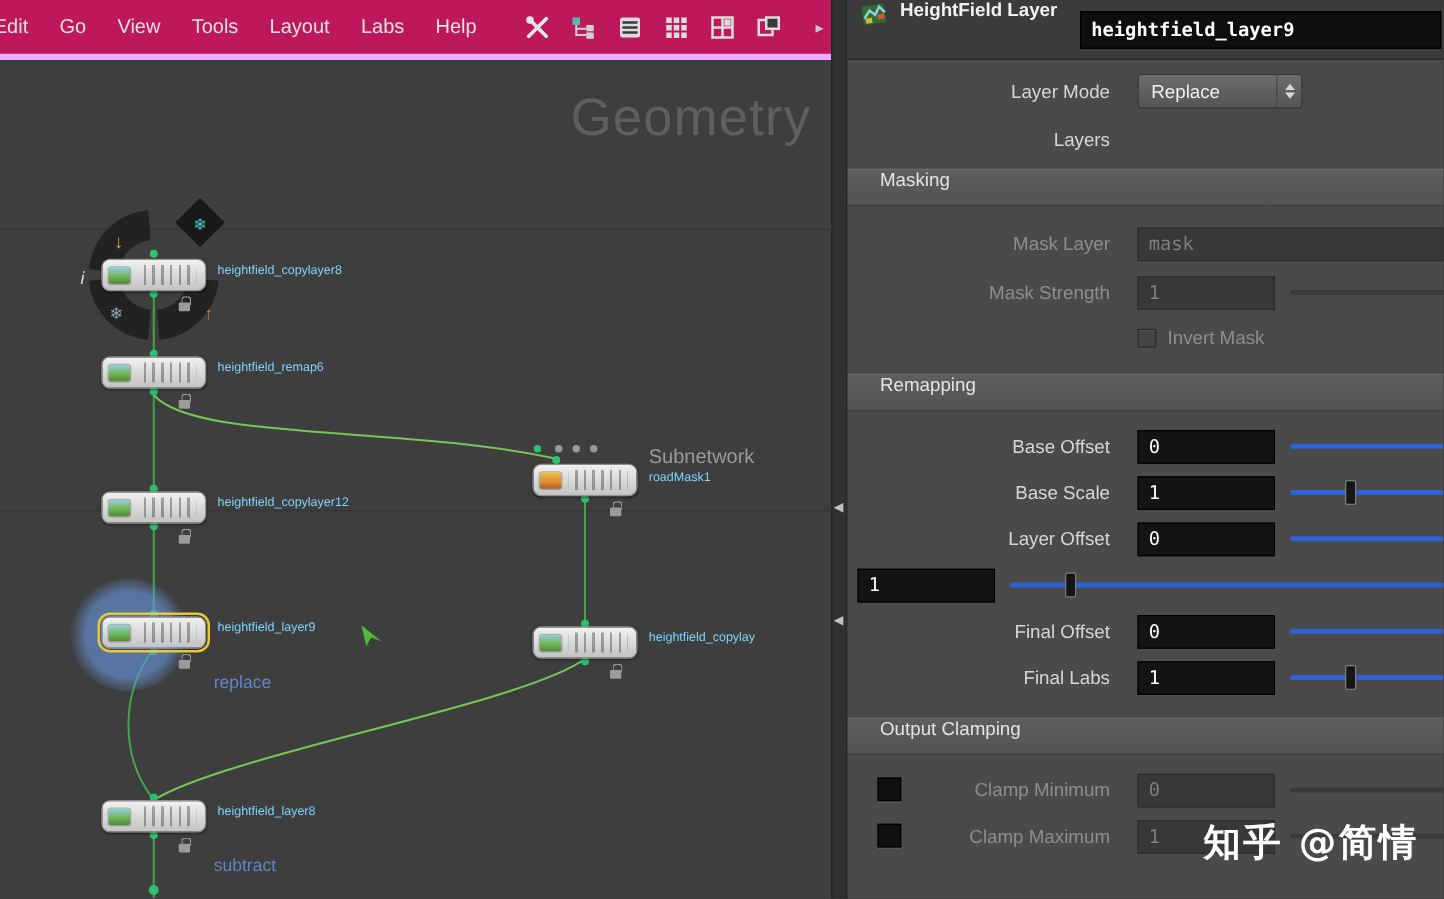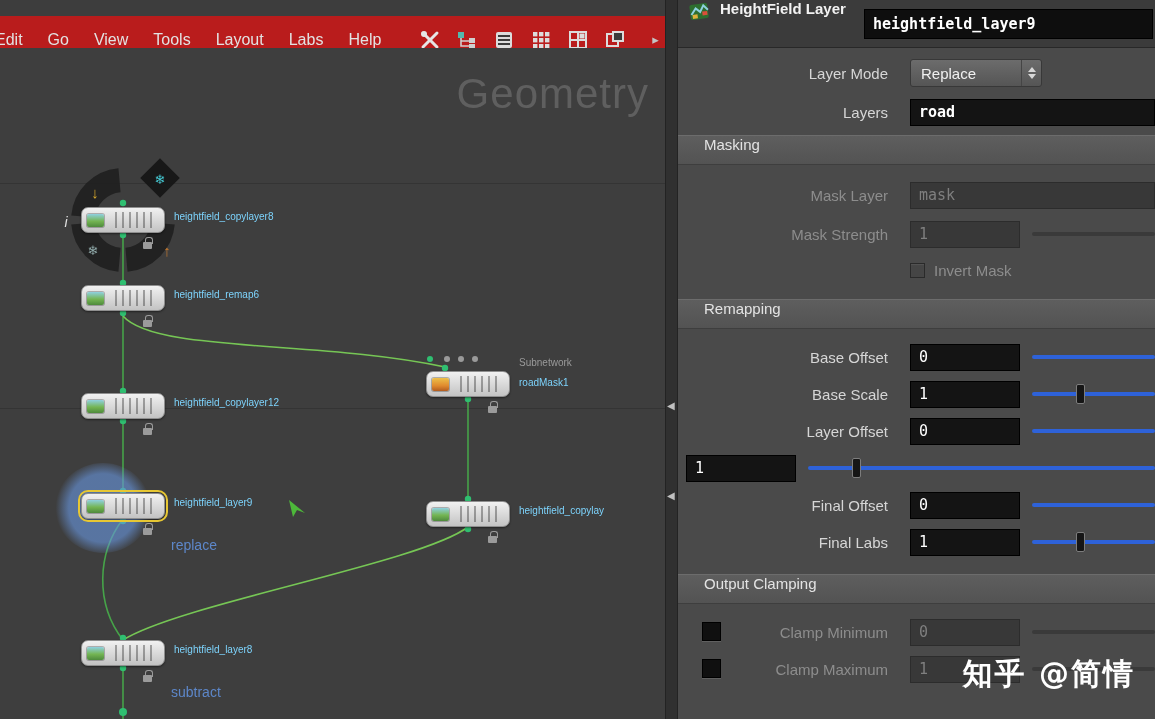--- a/index.html
+++ b/index.html
@@ -1,22 +1,22 @@
 <!DOCTYPE html>
 <html><head>
 <meta charset="utf-8">
 <style>
   *{box-sizing:border-box;margin:0;padding:0}
   html,body{width:1155px;height:719px;overflow:hidden;background:#3d3d3d;
     font-family:"Liberation Sans",sans-serif;-webkit-font-smoothing:antialiased}
   .app{position:relative;width:1155px;height:719px;background:#3d3d3d;overflow:hidden}
 
   
-  .menubar{position:absolute;left:0;top:16px;width:665px;height:48px;background:#b91c1c;
-    border-bottom:1px solid #f0abfc;display:flex;align-items:center;gap:25px;
+  .menubar{position:absolute;left:0;top:0;width:665px;height:48px;background:#be185d;
+    border-bottom:5px solid #f0abfc;display:flex;align-items:center;gap:25px;
     padding:0 8px 0 2px;color:#e2e2e2;font-size:16px}
   .menu-item{cursor:default;white-space:nowrap}
   .menu-item:first-child{margin-left:-7px}
   .toolbar{display:flex;align-items:center;gap:13px;margin-left:12px}
   .ticon{width:24px;height:24px;display:inline-flex;align-items:center;justify-content:center}
   .chevron{margin-left:auto;color:#c4c4c4;font-size:13px}
 
   
   .network{position:absolute;left:0;top:48px;width:665px;height:671px;background:#3e3e3e;overflow:hidden}
   .gridline{position:absolute;left:0;width:100%;height:1px;background:rgba(0,0,0,.16)}
@@ -31,21 +31,21 @@
     background:linear-gradient(#f1f1f1,#c3c3c3);display:flex;align-items:center;
     box-shadow:0 1px 2px rgba(0,0,0,.45)}
   .hnode.selected .nbody{outline:2px solid #e7c733;outline-offset:1px}
   .nicon{width:17px;height:13px;margin-left:5px;border-radius:2px;flex:none;
     background:linear-gradient(180deg,#8fd0e0 0%,#74b553 55%,#4e8a3c 100%);
     box-shadow:0 0 0 1px rgba(0,0,0,.25)}
   .nicon.subnet{background:linear-gradient(180deg,#ecc04a 0%,#e08a2e 60%,#b25c20 100%)}
   .nstripes{flex:1;height:16px;margin:0 7px 0 6px;border-radius:2px;
     background:repeating-linear-gradient(90deg,rgba(0,0,0,0) 0 5px,rgba(40,40,40,.38) 5px 7px)}
   .nlabel{position:absolute;left:93px;top:4px;font-size:10px;color:#7dd3fc;white-space:nowrap}
-  .ntype{position:absolute;left:93px;top:-14px;font-size:10px;color:#9a9a9a;white-space:nowrap}
+  .ntype{position:absolute;left:93px;top:-14px;font-size:16px;color:#9a9a9a;white-space:nowrap}
   .nmode{position:absolute;left:90px;top:44px;font-size:14px;color:#5d87c9}
   .nlock{position:absolute;left:62px;top:35px;width:9px;height:7px;background:#9b9b9b;border-radius:1px}
   .nlock::before{content:"";position:absolute;left:1.5px;top:-5px;width:6px;height:6px;
     border:1.5px solid #9b9b9b;border-bottom:none;border-radius:3px 3px 0 0}
 
   
   .vdivider{position:absolute;left:665px;top:0;width:13px;height:719px;background:#303030;
     border-left:1px solid #232323;border-right:1px solid #232323}
   .vdivider .arr{position:absolute;left:1px;color:#c0c0c0;font-size:10px}
 
@@ -314,21 +314,20 @@
         <span class="dd-label">Replace</span>
         <span class="dd-spin">
             <i class="up"></i>
             <i class="down"></i>
           </span>
       </span>
     </div>
 
     <div class="prow" style="top:94px">
       <span class="plabel">Layers</span>
-      <input class="pfield wide bold" readonly="" value="road" style="">
     </div>
 
     <div class="secbar" style="top:135px">
       <span>Masking</span>
     </div>
 
     <div class="prow" style="top:177px">
       <span class="plabel dis">Mask Layer</span>
       <input class="pfield wide dis" readonly="" value="mask" style="">
     </div>

